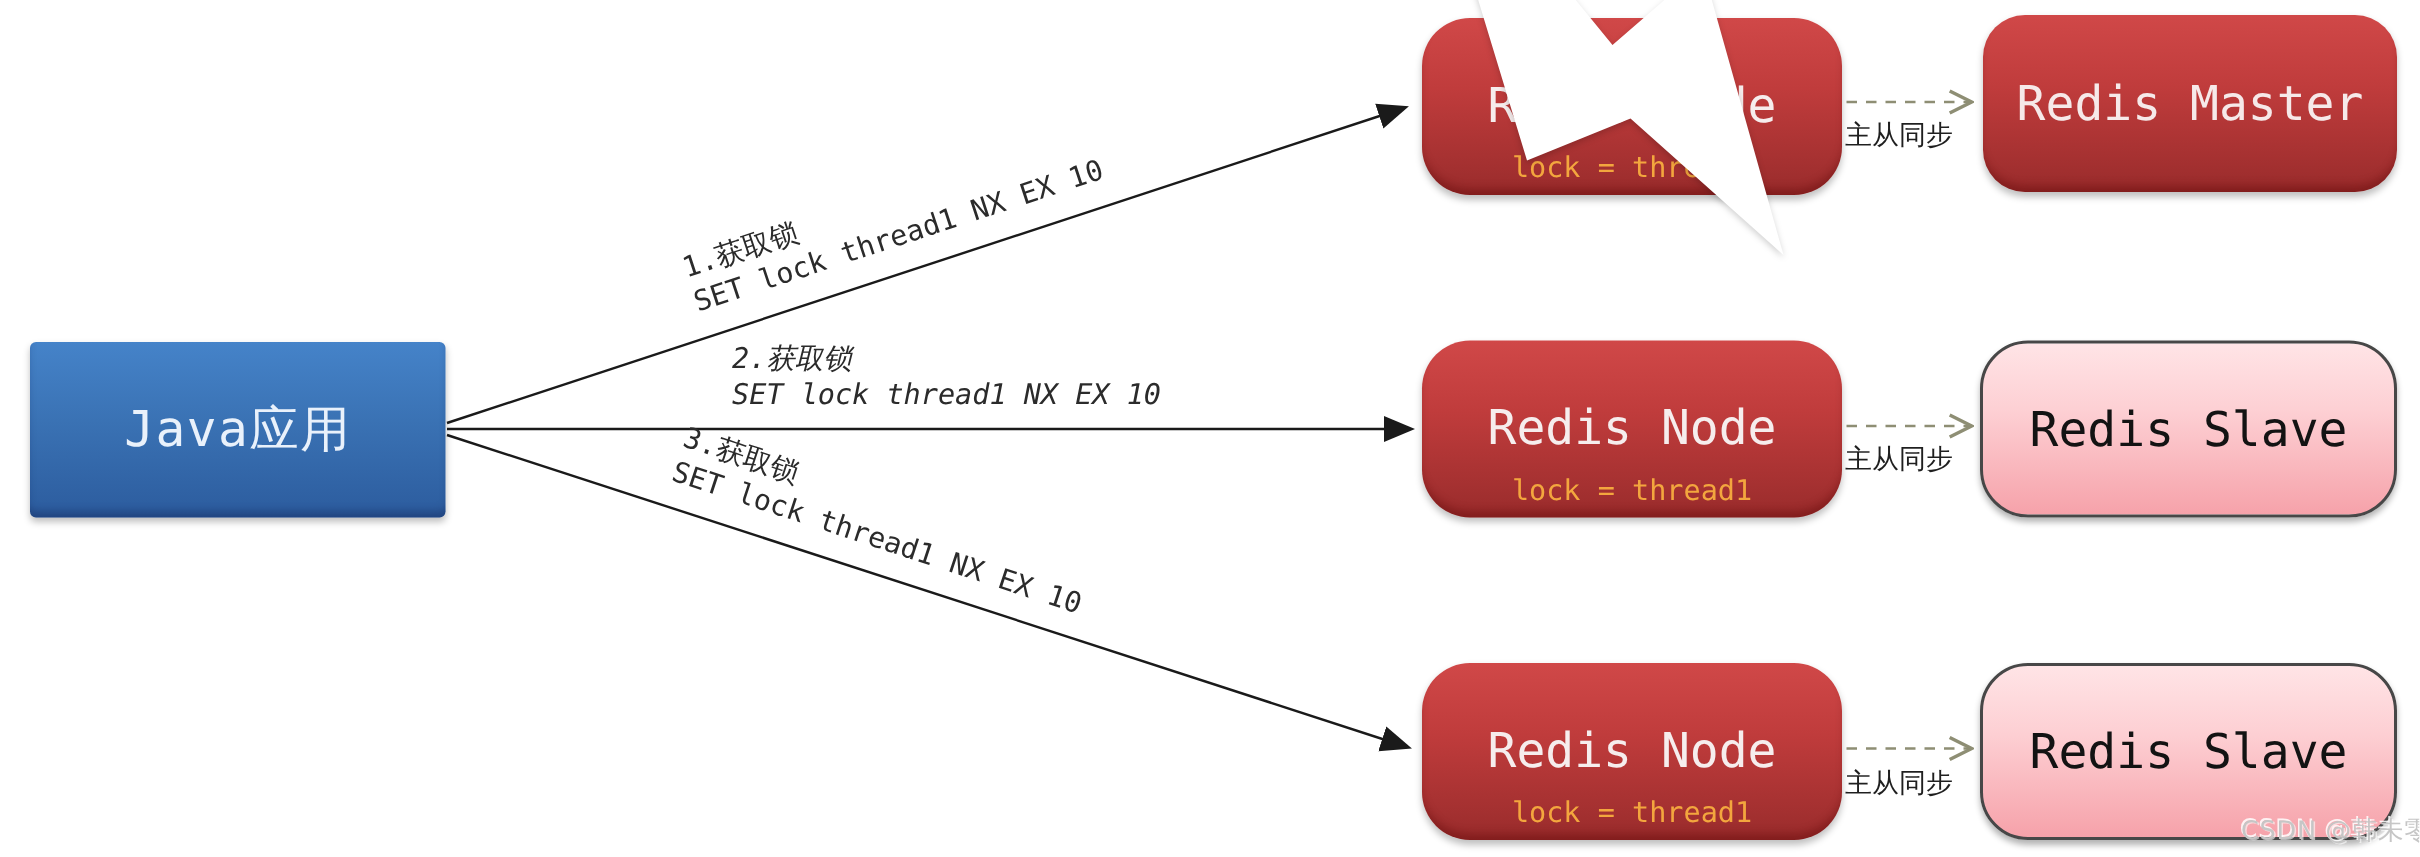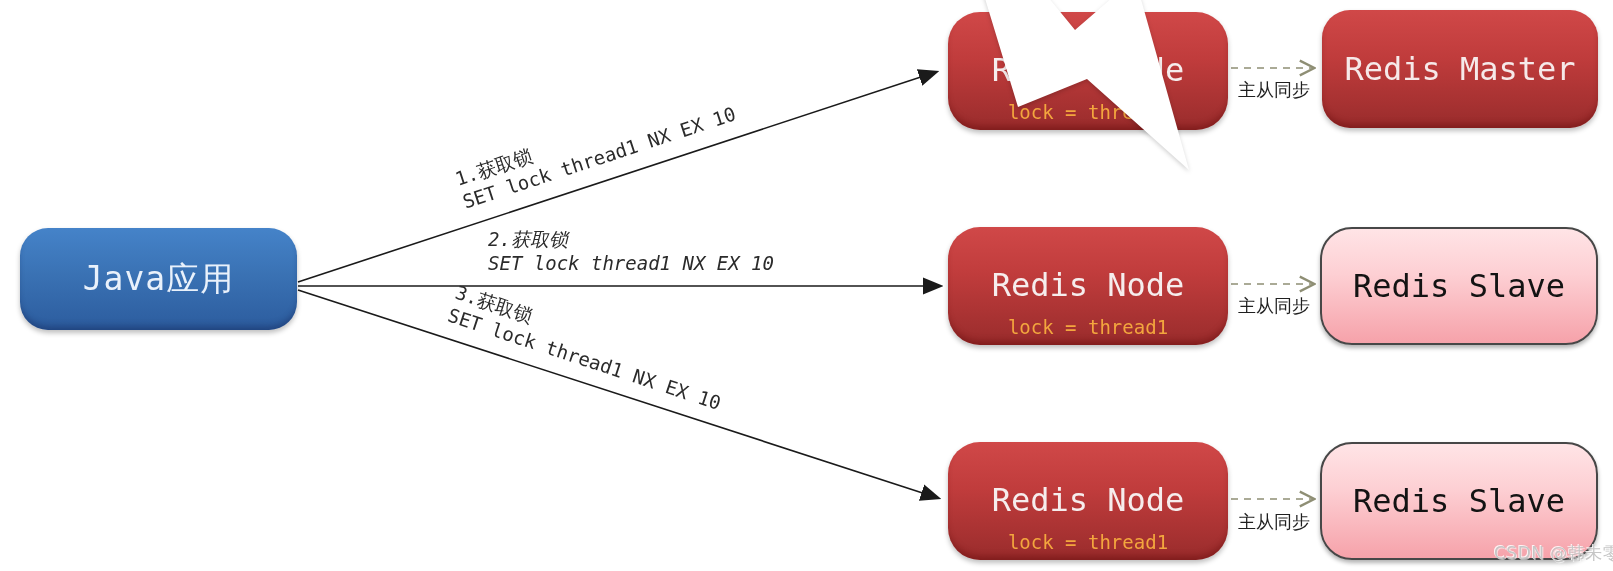--- a/index.html
+++ b/index.html
@@ -5,21 +5,21 @@
   html,body{margin:0;padding:0;background:#fff;}
   .canvas{
     position:relative;width:1613px;height:571px;background:#ffffff;overflow:hidden;
     font-family:"DejaVu Sans","Liberation Sans",sans-serif;
   }
   .mono{font-family:"DejaVu Sans Mono","Liberation Mono",monospace;}
   .box{position:absolute;display:flex;flex-direction:column;align-items:center;justify-content:center;box-sizing:border-box;}
 
   
   .java{
-    left:20px;top:228px;width:277px;height:102px;border-radius:28px;
+    left:20px;top:228px;width:277px;height:117px;border-radius:4px;
     background:linear-gradient(180deg,#4583c9 0%,#3a72b4 45%,#2c5c9e 100%);
     box-shadow:0 3px 5px rgba(0,0,0,.25), inset 0 -6px 6px -2px rgba(20,40,90,.45);
   }
   .java-label{color:#e9f1fb;font-size:33px;letter-spacing:1px;}
 
   
   .node{
     width:280px;height:118px;border-radius:32px;padding-top:33px;
     background:linear-gradient(180deg,#d04848 0%,#c03c3c 40%,#a33030 85%,#992b2b 100%);
     box-shadow:0 3px 5px rgba(0,0,0,.25), inset 0 -6px 6px -2px rgba(100,10,10,.45);
@@ -54,21 +54,21 @@
 
   
   .step-label{position:absolute;color:#2b2b2b;width:max-content;transform-origin:top left;}
   .step-line{font-size:19px;line-height:24px;white-space:nowrap;}
   .cmd-line{font-size:19px;line-height:25px;white-space:nowrap;}
   .rot-up{left:452px;top:168px;transform:rotate(-18.2deg);}
   .rot-flat{left:488px;top:227px;font-style:italic;}
   .rot-down{left:460px;top:280px;transform:rotate(18.2deg);}
 
   
-  .sync{position:absolute;left:1230px;width:88px;text-align:center;font-size:18px;color:#1f1f1f;white-space:nowrap;}
+  .sync{position:absolute;left:1230px;width:88px;text-align:left;font-size:18px;color:#1f1f1f;white-space:nowrap;}
   .sync-1{top:78px;}
   .sync-2{top:294px;}
   .sync-3{top:510px;}
 
   .watermark{
     position:absolute;left:1494px;top:542px;font-size:17px;letter-spacing:.5px;color:#c6c6c6;
     text-shadow:-1px -1px 0 rgba(255,255,255,.85),1px 1px 0 rgba(255,255,255,.6);
     white-space:nowrap;
   }
 </style>

